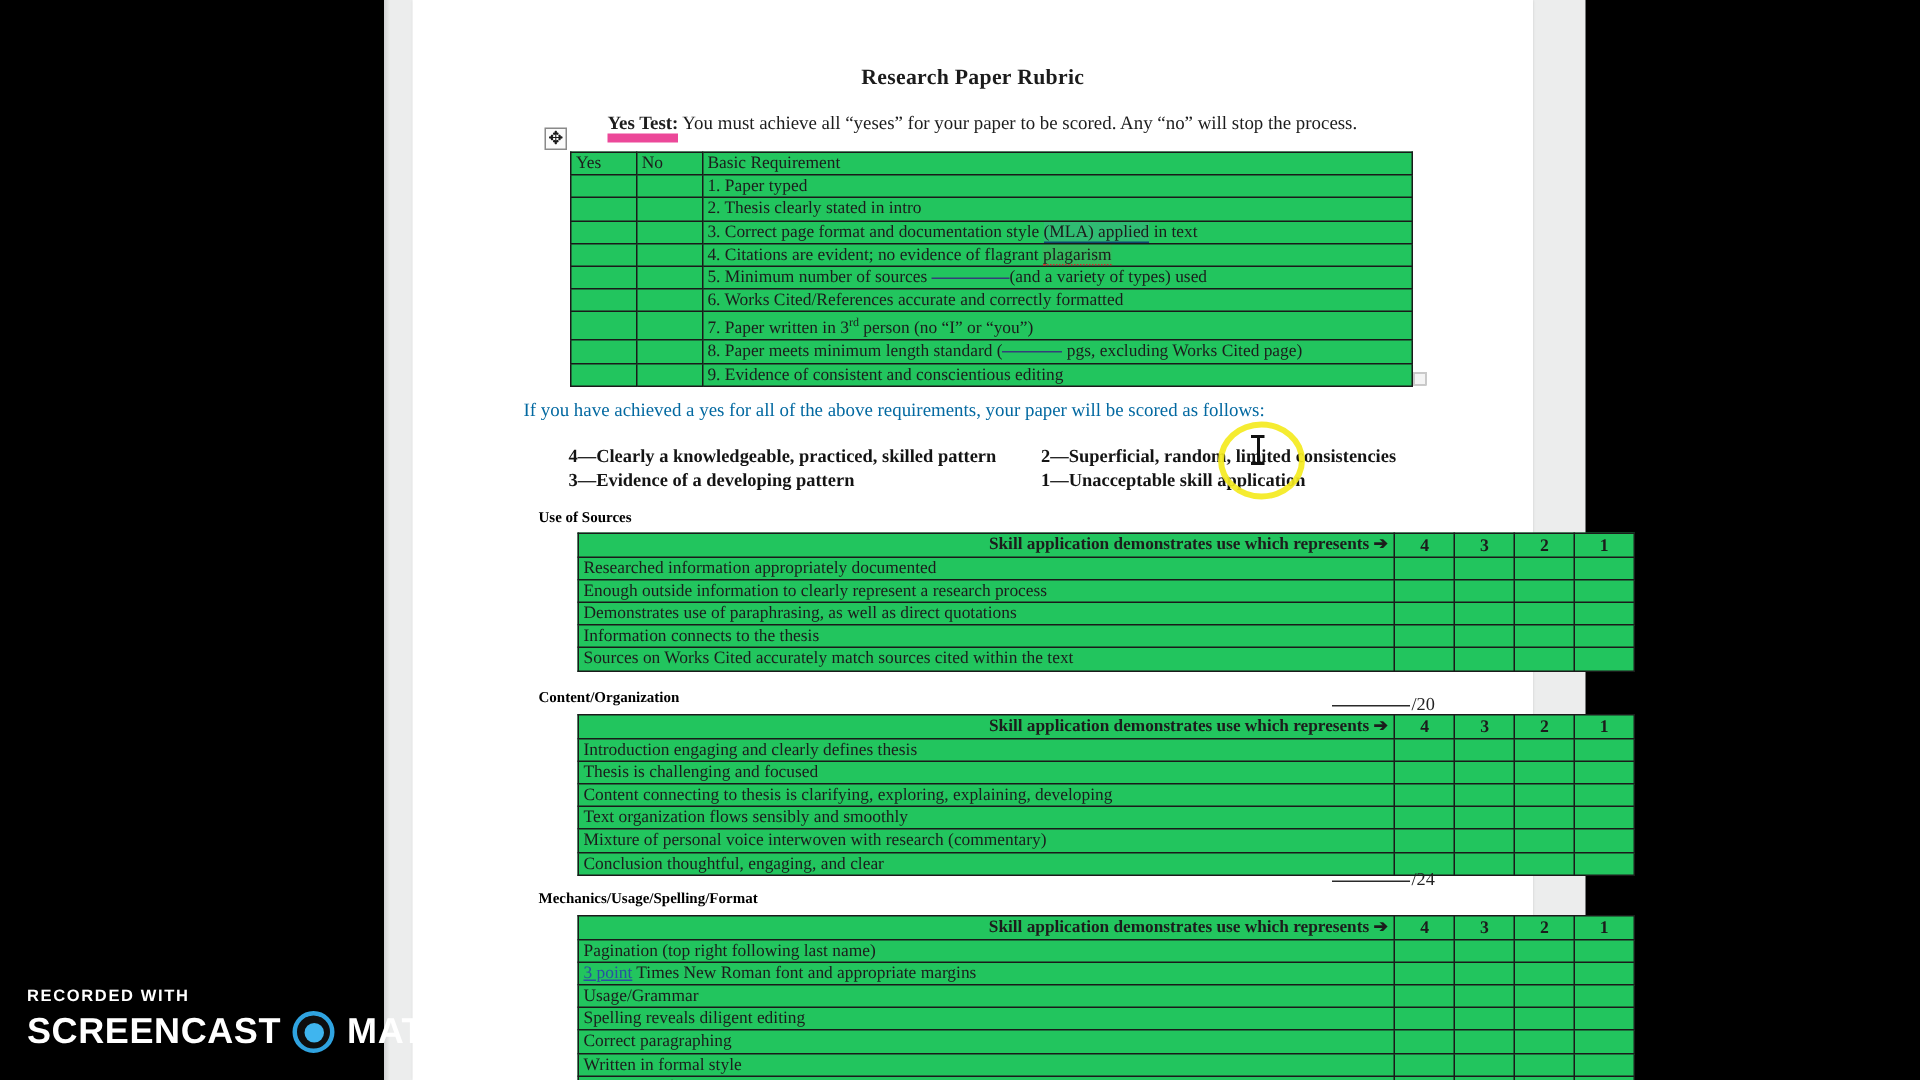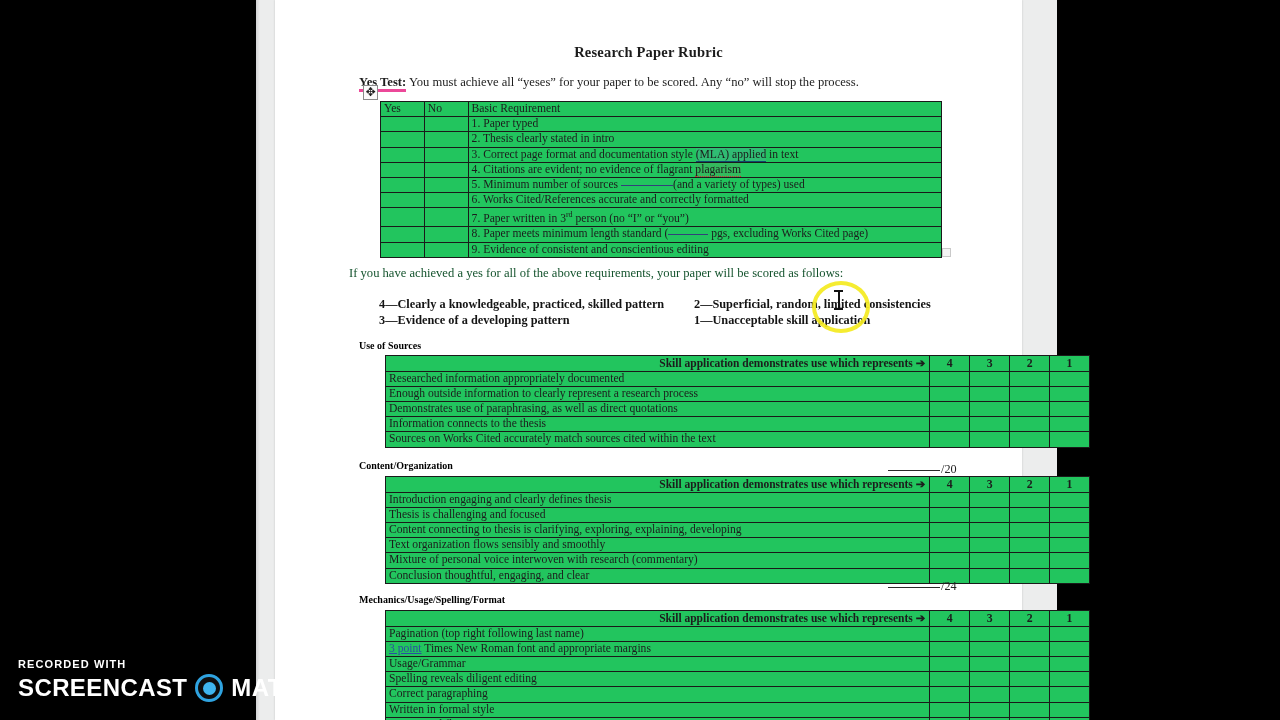--- a/index.html
+++ b/index.html
@@ -61,21 +61,21 @@
 
   .yes-test-line {
     position: absolute;
     left: 84px; top: 75px;
     width: 620px;
     font-size: 12.6px;
     color: #1d1d1d;
     white-space: nowrap;
   }
   .yes-test-line b { font-weight: bold; }
-  .ul-dotted { border-bottom: 3px solid #ec4899; }
+  .ul-dotted { border-bottom: 6px solid #ec4899; margin-left: 46px; }
 
   
   .table-handle {
     position: absolute;
     left: 88px; top: 85px;
     width: 15px; height: 15px;
     border: 1px solid #8a8a8a;
     background: #fbfbfb;
     font-size: 12px;
     line-height: 13px;
@@ -122,21 +122,21 @@
   #tbl-yesno td.c-yes { width: 44px; }
   #tbl-yesno td.c-no  { width: 44px; }
   #tbl-yesno td.c-req { width: 474px; }
   #tbl-yesno tr.hdr td { font-size: 11.6px; }
 
   
   .score-intro {
     position: absolute;
     left: 74px; top: 266px;
     font-size: 12.6px;
-    color: #14532d;
+    color: #0369a1;
     white-space: nowrap;
   }
   .key-grid {
     position: absolute;
     left: 104px; top: 297px;
     width: 600px;
     font-size: 12.3px;
     font-weight: bold;
     color: #141414;
   }

